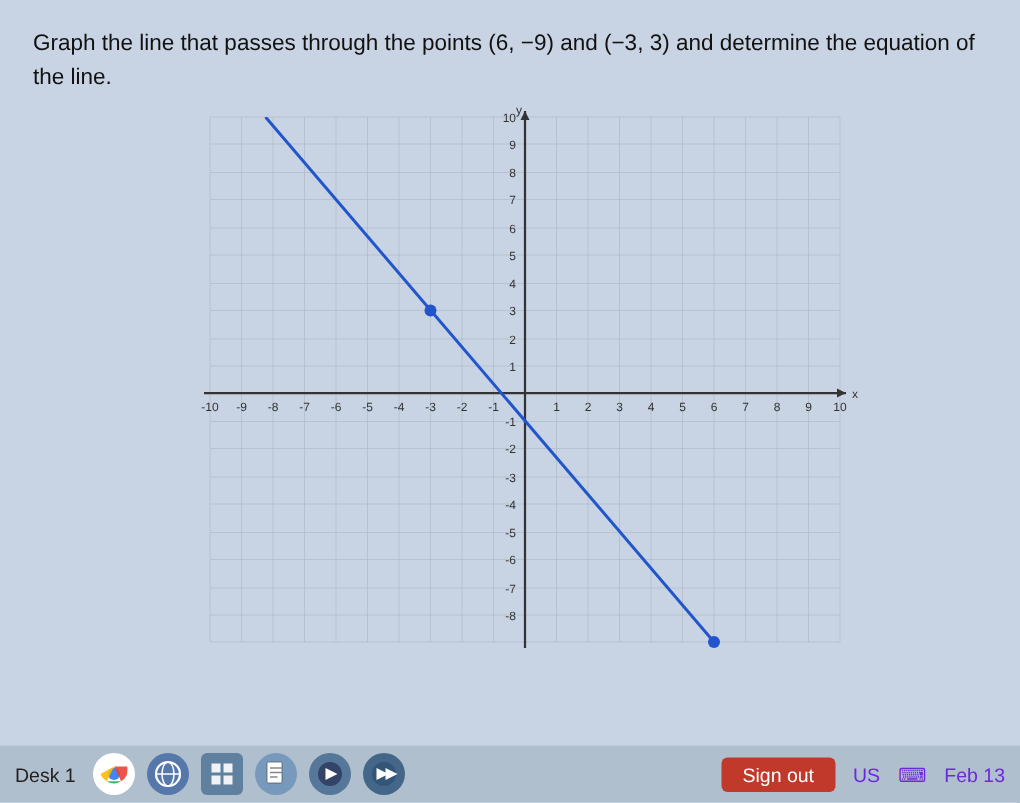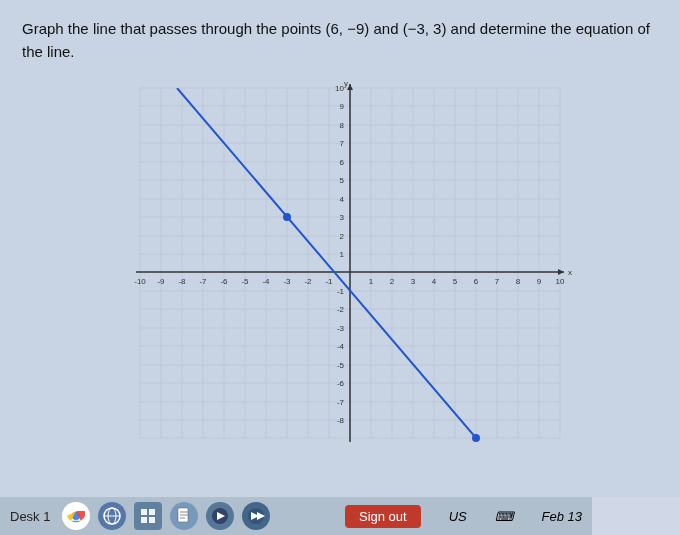--- a/index.html
+++ b/index.html
@@ -15,34 +15,33 @@
       background: #c8d4e4;
       width: 680px;
       height: 497px;
       padding: 18px 22px 10px 22px;
       position: relative;
     }
     .question-text {
       font-size: 15px;
       color: #111;
       line-height: 1.5;
-      margin-bottom: 10px;
     }
     .graph-container {
       display: flex;
       justify-content: center;
       align-items: center;
       width: 100%;
       height: 400px;
     }
     .taskbar {
       position: absolute;
       bottom: 0;
       left: 0;
-      width: 592px;
+      width: 680px;
       height: 38px;
       background: #b0bfce;
       display: flex;
       align-items: center;
       padding: 0 10px;
       gap: 8px;
     }
     .taskbar-label {
       font-size: 13px;
       color: #222;
@@ -64,36 +63,35 @@
       display: flex;
       align-items: center;
       justify-content: center;
       cursor: pointer;
       background: #6080a0;
     }
     .taskbar-right {
       margin-left: auto;
       display: flex;
       align-items: center;
-      gap: 28px;
+      gap: 12px;
     }
     .sign-out-btn {
       background: #c0392b;
       color: white;
       border: none;
       border-radius: 4px;
       padding: 4px 14px;
       font-size: 13px;
       cursor: pointer;
       font-weight: 500;
     }
     .taskbar-text {
       font-size: 13px;
-      color: #000000;
-      font-style: italic;
+      color: #6d28d9;
     }
     svg text {
       font-family: Arial, sans-serif;
     }
   </style>
 </head>
 <body>
 
 <div class="main-content">
   <p class="question-text">Graph the line that passes through the points (6, −9) and (−3, 3) and determine the equation of the line.</p>

